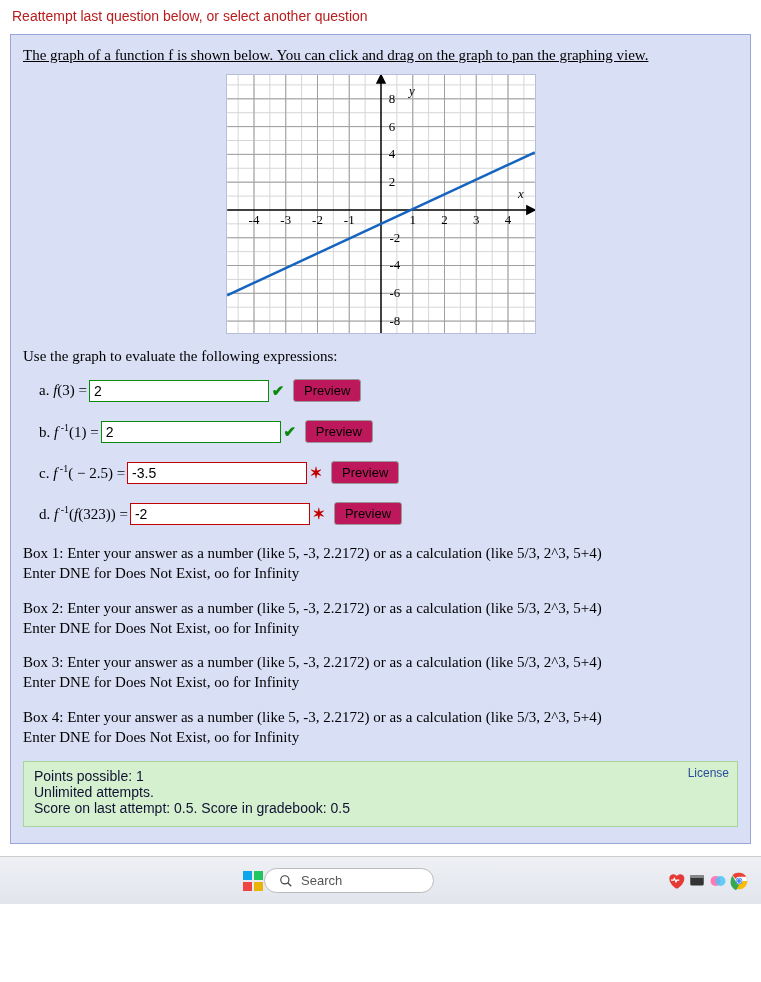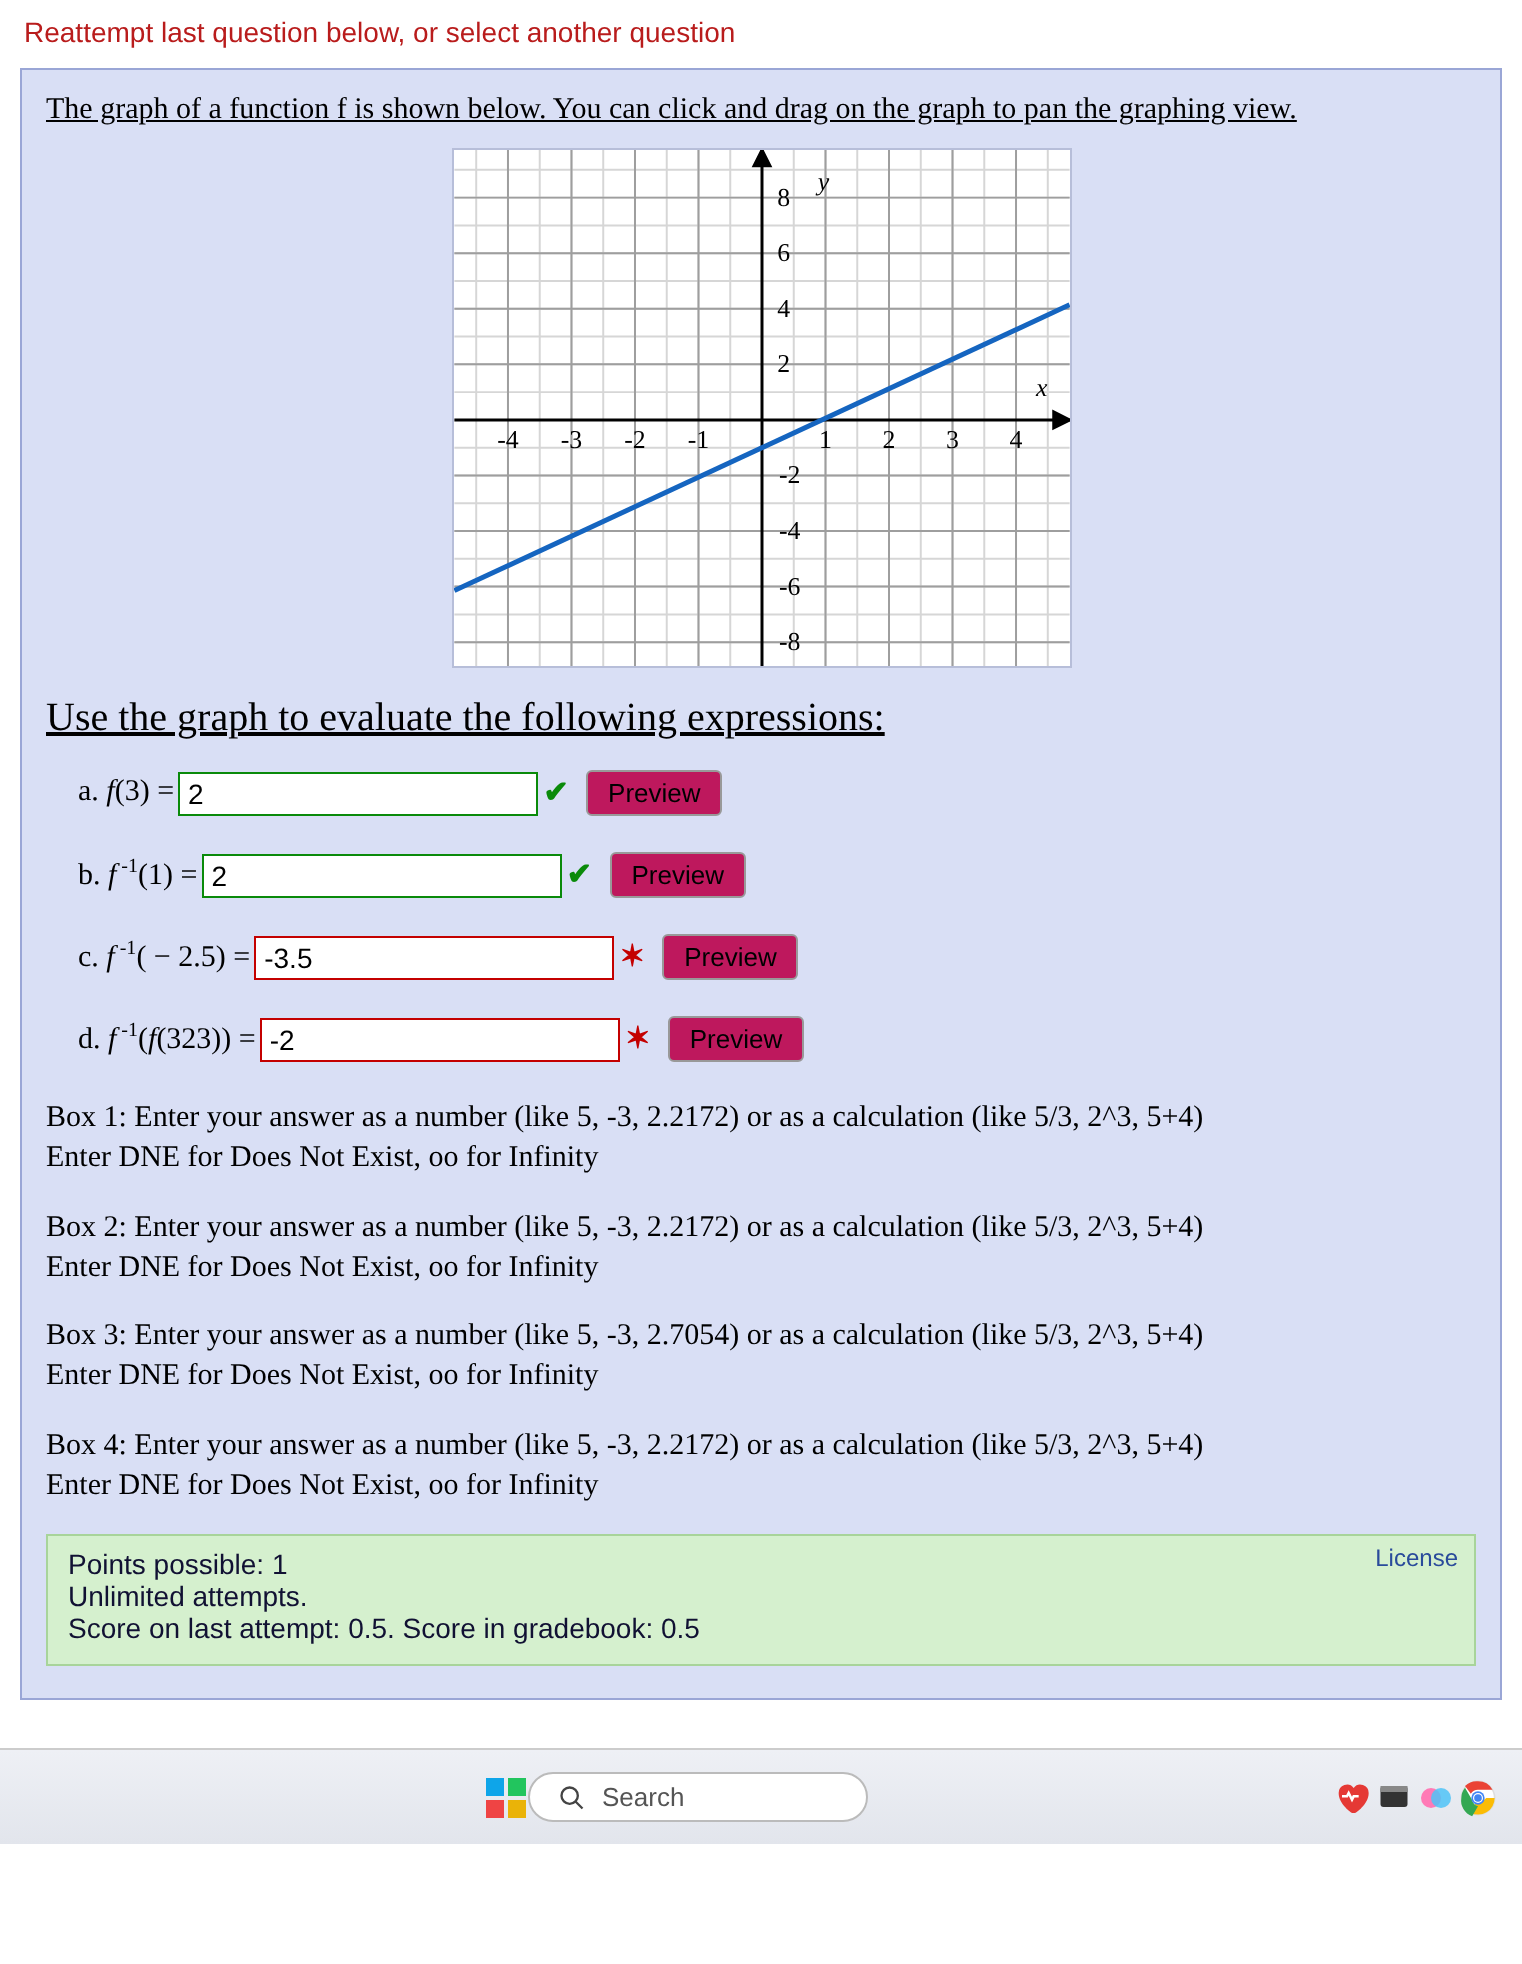--- a/index.html
+++ b/index.html
@@ -32,23 +32,22 @@
   .graph-wrap {
     background: #fff;
     border: 1px solid #b7bed9;
     width: 310px;
     height: 260px;
     margin: 0 auto 14px auto;
     display: block;
   }
   .use-graph {
     font-family: Georgia, serif;
-    font-size: 20px;
+    font-size: 15px;
     margin: 6px 0 14px 0;
-    text-decoration: underline;
   }
   .qrow {
     font-family: Georgia, serif;
     font-size: 15px;
     margin: 0 0 18px 16px;
     display: flex;
     align-items: center;
     gap: 2px;
   }
   .qrow .math { white-space: nowrap; }
@@ -100,21 +99,21 @@
     cursor: pointer;
   }
   .taskbar {
     height: 48px;
     background: linear-gradient(#eef0f5, #e2e5ec);
     border-top: 1px solid #ccc;
     display: flex;
     align-items: center;
     padding: 17px 12px;
     gap: 1px;
-    margin-top: 24px;
+    margin-top: 12px;
   }
   .spacer { flex: 1; }
   .winlogo { width: 20px; height: 20px; display: grid; grid-template-columns: 1fr 1fr; grid-template-rows: 1fr 1fr; gap: 2px; }
   .winlogo div:nth-child(1){background:#0ea5e9;}
   .winlogo div:nth-child(2){background:#22c55e;}
   .winlogo div:nth-child(3){background:#ef4444;}
   .winlogo div:nth-child(4){background:#eab308;}
   .searchbox {
     background: #fff;
     border: 1px solid #bbb;
@@ -257,21 +256,21 @@
       <span class="math"><span>d.</span> <span class="ital">f</span><sup> -1</sup>(<span class="ital">f</span>(323)) = </span>
       <input class="ansinput bad" value="-2" style="">
       <span class="mark bad">✶</span>
       <button class="prevbtn">Preview</button>
     </div>
 
     <div class="help-block" style="white-space:pre-line;">Box 1: Enter your answer as a number (like 5, -3, 2.2172) or as a calculation (like 5/3, 2^3, 5+4)
 Enter DNE for Does Not Exist, oo for Infinity</div>
     <div class="help-block" style="white-space:pre-line;">Box 2: Enter your answer as a number (like 5, -3, 2.2172) or as a calculation (like 5/3, 2^3, 5+4)
 Enter DNE for Does Not Exist, oo for Infinity</div>
-    <div class="help-block" style="white-space:pre-line;">Box 3: Enter your answer as a number (like 5, -3, 2.7054) or as a calculation (like 5/3, 2^3, 5+4)
+    <div class="help-block" style="white-space:pre-line;">Box 3: Enter your answer as a number (like 5, -3, 2.2172) or as a calculation (like 5/3, 2^3, 5+4)
 Enter DNE for Does Not Exist, oo for Infinity</div>
     <div class="help-block" style="white-space:pre-line;">Box 4: Enter your answer as a number (like 5, -3, 2.2172) or as a calculation (like 5/3, 2^3, 5+4)
 Enter DNE for Does Not Exist, oo for Infinity</div>
 
     <div class="score-box">
       <span class="license-link">License</span>
       <div>Points possible: 1</div>
       <div>Unlimited attempts.</div>
       <div>Score on last attempt: 0.5. Score in gradebook: 0.5</div>
     </div>

